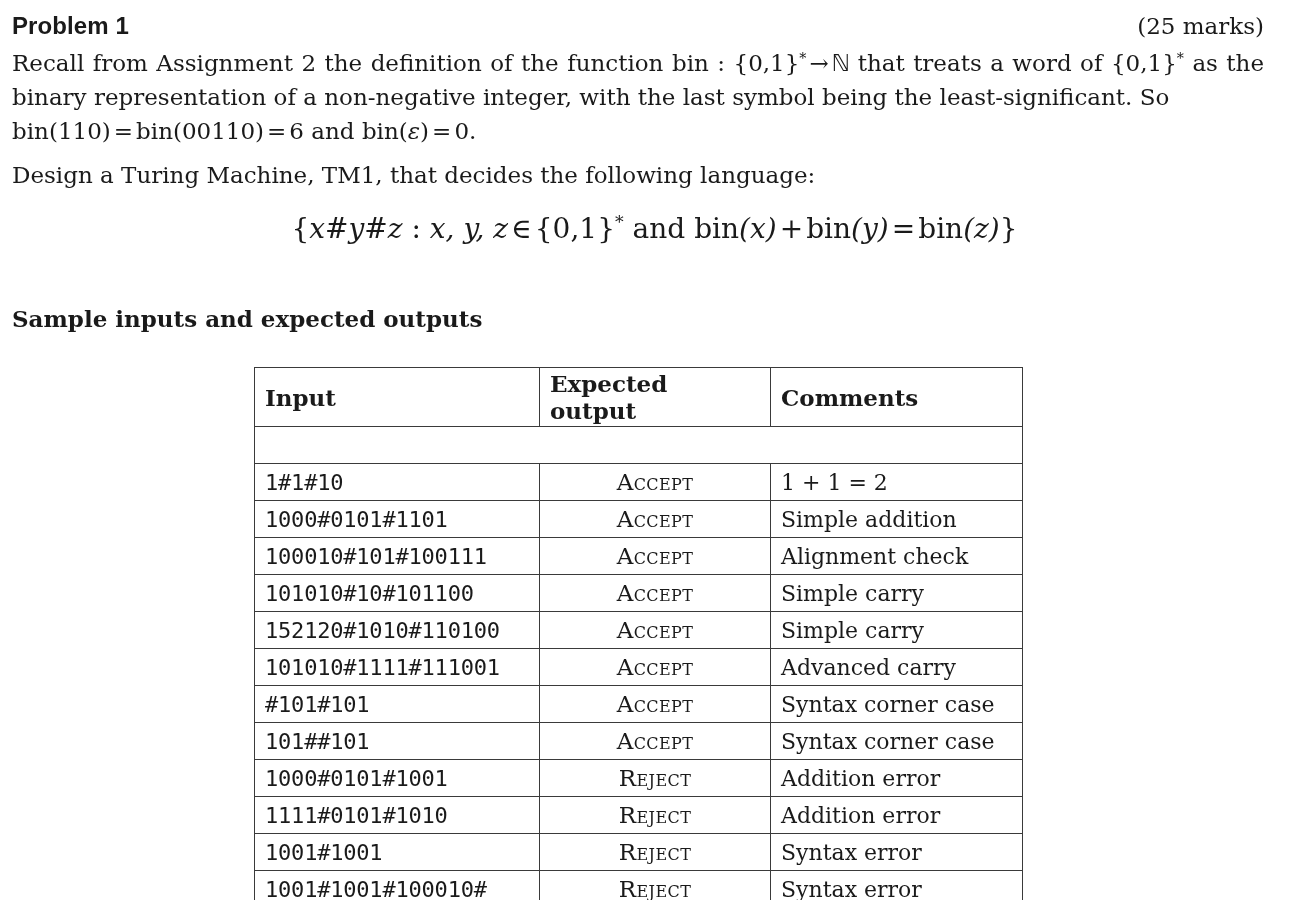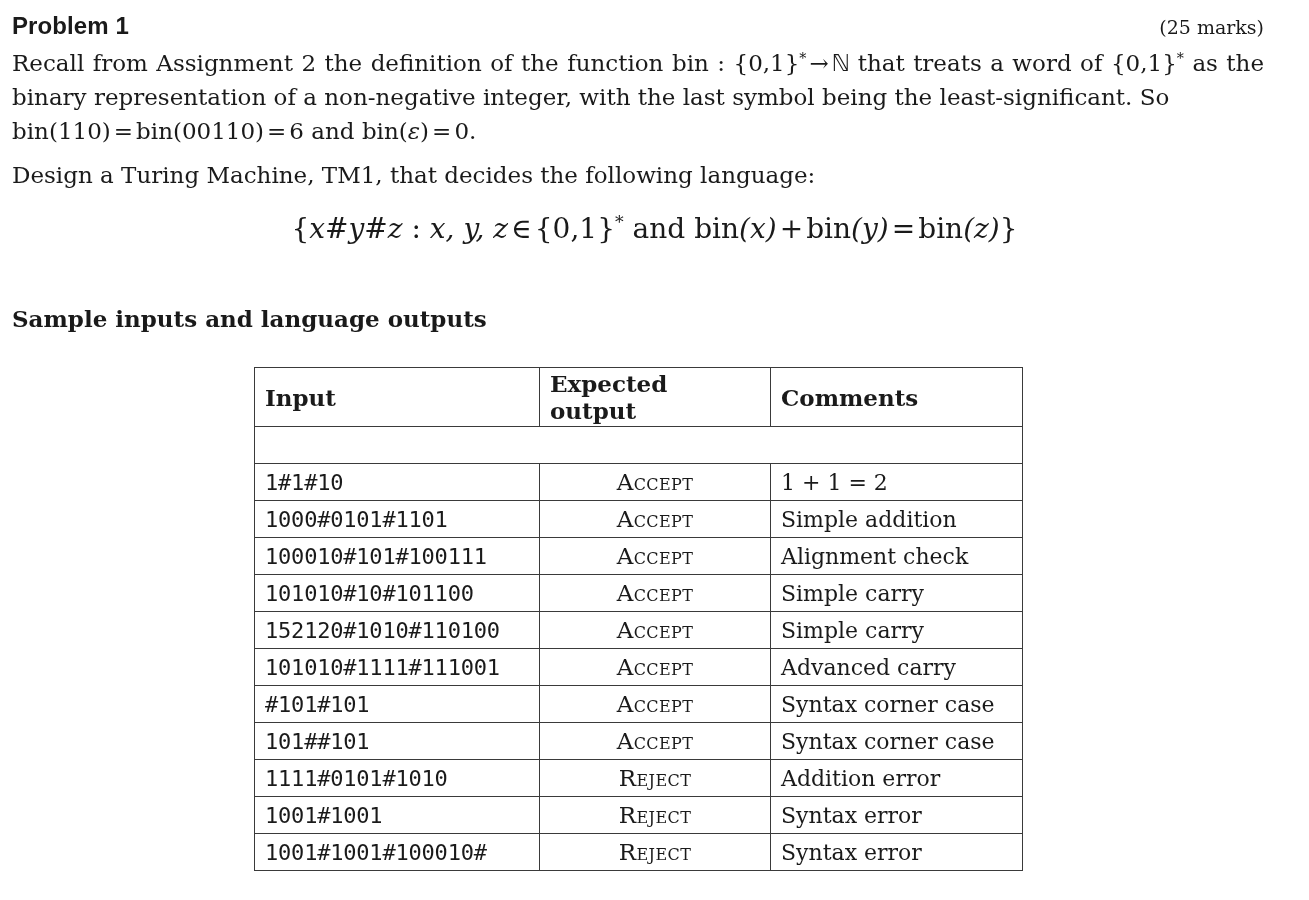--- a/index.html
+++ b/index.html
@@ -33,21 +33,21 @@
     align-items: baseline;
   }
   .problem-title {
     font-family: Liberation Sans, sans-serif;
     font-weight: bold;
     font-size: 24px;
     letter-spacing: 0.1px;
   }
   .problem-marks {
     font-family: "DejaVu Serif", "Liberation Serif", serif;
-    font-size: 19px;
+    font-size: 23px;
   }
 
   
   .para {
     position: absolute;
     left: 12px;
     width: 1252px;
     font-size: 23px;
     line-height: 34px;
     text-align: justify;
@@ -173,21 +173,21 @@
     <br>
     <span class="binfn">bin</span><span class="mathrm">(110)</span><span class="op">=</span><span class="binfn">bin</span><span class="mathrm">(00110)</span><span class="op">=</span><span class="mathrm">6</span> <span>and</span> <span class="binfn">bin</span><span class="mathrm">(</span><span class="mathit">ε</span><span class="mathrm">)</span><span class="op">=</span><span class="mathrm">0.</span>
   </div>
 
   <div class="para para-design">Design a Turing Machine, TM1, that decides the following language:</div>
 
   <div class="display-math">
     <span class="mathrm">{</span><span class="mathit">x</span><span class="mathrm">#</span><span class="mathit">y</span><span class="mathrm">#</span><span class="mathit">z</span><span> : </span><span class="mathit">x, y, z</span><span class="op">∈</span><span class="mathrm">{0,</span><span class="mathrm">1}</span><span class="sup">*</span> <span>and</span> <span class="binfn">bin</span><span class="mathit">(x)</span><span class="op">+</span><span class="binfn">bin</span><span class="mathit">(y)</span><span class="op">=</span><span class="binfn">bin</span><span class="mathit">(z)</span><span class="mathrm">}</span>
   </div>
 
-  <div class="sample-head">Sample inputs and language outputs</div>
+  <div class="sample-head">Sample inputs and expected outputs</div>
 
   <div class="table-wrap">
     <table class="samples">
       <colgroup>
         <col class="c-input">
         <col class="c-output">
         <col class="c-comment">
       </colgroup>
       <thead>
         <tr>
@@ -234,20 +234,25 @@
             <td class="cell-input">#101#101</td>
             <td class="cell-output"><span class="sc">Accept</span></td>
             <td class="cell-comment">Syntax corner case</td>
           </tr>
           <tr>
             <td class="cell-input">101##101</td>
             <td class="cell-output"><span class="sc">Accept</span></td>
             <td class="cell-comment">Syntax corner case</td>
           </tr>
           <tr>
+            <td class="cell-input">1000#0101#1001</td>
+            <td class="cell-output"><span class="sc">Reject</span></td>
+            <td class="cell-comment">Addition error</td>
+          </tr>
+          <tr>
             <td class="cell-input">1111#0101#1010</td>
             <td class="cell-output"><span class="sc">Reject</span></td>
             <td class="cell-comment">Addition error</td>
           </tr>
           <tr>
             <td class="cell-input">1001#1001</td>
             <td class="cell-output"><span class="sc">Reject</span></td>
             <td class="cell-comment">Syntax error</td>
           </tr>
           <tr>

